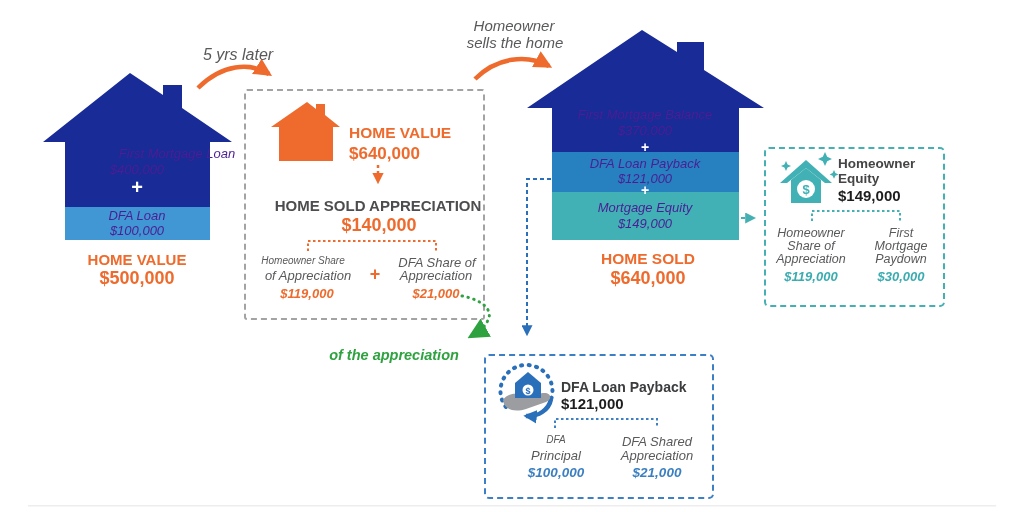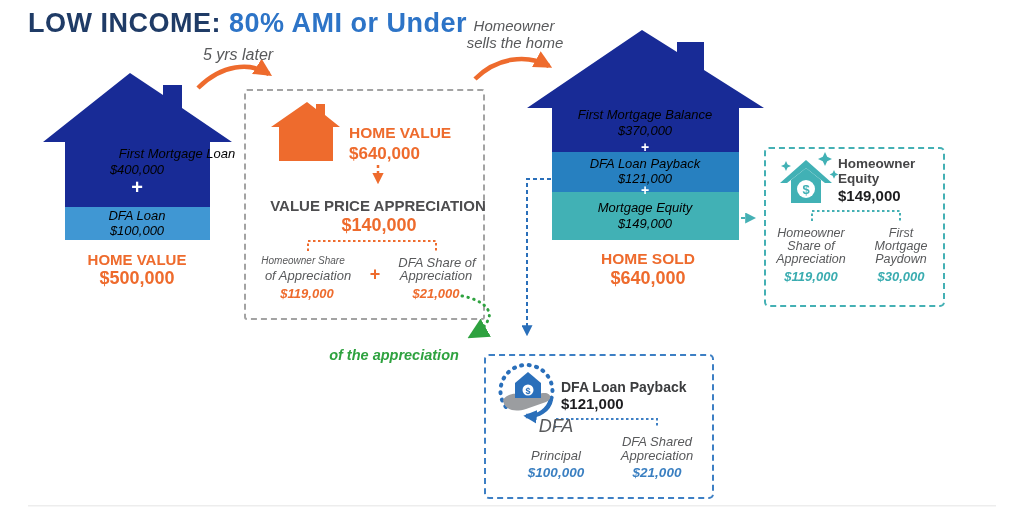--- a/index.html
+++ b/index.html
@@ -3,21 +3,21 @@
 <meta charset="utf-8">
 <style>
   html,body{margin:0;padding:0;background:#fff;}
   #canvas{
     position:relative;width:1024px;height:512px;background:#ffffff;overflow:hidden;
     font-family:"Liberation Sans",sans-serif;
   }
   .abs{position:absolute;white-space:nowrap;}
   .ctr{transform:translateX(-50%);text-align:center;}
   .lbl{font-style:italic;color:#58595b;}
-  .wlbl{font-style:italic;color:#000000;}
+  .wlbl{font-style:italic;color:#4c1d95;}
   .orange{color:#ee6b2d;}
   .bold{font-weight:bold;}
   svg{position:absolute;left:0;top:0;pointer-events:none;}
   .boxdash{position:absolute;border-radius:5px;}
 </style>
 </head>
 <body>
 
 <div id="canvas">
 
@@ -92,40 +92,36 @@
       <path d="M551,399 C549,410 538,417 526,416" fill="none" stroke="#2a6fba" stroke-width="4.5" marker-end="url(#mb2)"></path>
       <path d="M503,400 C508,393 517,392 523,396 L543,393 C551,392 553,399 546,402 L526,409 C513,413 504,409 503,400 Z" fill="#9b9da0"></path>
       <path d="M515,383 L528,372 L541,383 L541,398 L515,398 Z" fill="#2a6fba"></path>
       <circle cx="528" cy="390" r="5.5" fill="#ffffff"></circle>
       <text x="528" y="393.5" text-anchor="middle" font-size="9" font-weight="bold" fill="#2a6fba">$</text>
     </g>
 
     <rect x="28" y="505" width="968" height="1.5" fill="#ededed"></rect>
   </svg>
 
-  <div class="abs" style="left:28px;top:8px;font-size:27px;letter-spacing:0.5px;">
-    <span style="font-weight:800;color:#1f3b66;">LOW INCOME:</span>
-    <span style="font-weight:600;color:#2d74c7;">80% AMI or Under</span>
-  </div>
 
   <div class="abs ctr lbl" style="left:238px;top:46px;font-size:16px;">5 yrs later</div>
   <div class="abs ctr lbl" style="left:514px;top:17px;font-size:15px;">Homeowner</div>
   <div class="abs ctr lbl" style="left:515px;top:34px;font-size:15px;">sells the home</div>
 
   <div class="abs ctr wlbl" style="left:137px;top:146px;font-size:13px;margin-left:40px;">First Mortgage Loan</div>
   <div class="abs ctr wlbl" style="left:137px;top:162px;font-size:13px;">$400,000</div>
   <div class="abs ctr bold" style="left:137px;top:176px;font-size:20px;color:#fff;">+</div>
   <div class="abs ctr wlbl" style="left:137px;top:208px;font-size:13px;text-align:center;">DFA Loan</div>
   <div class="abs ctr wlbl" style="left:137px;top:223px;font-size:13px;">$100,000</div>
   <div class="abs ctr bold orange" style="left:137px;top:251px;font-size:15px;">HOME VALUE</div>
   <div class="abs ctr bold orange" style="left:137px;top:268px;font-size:18px;">$500,000</div>
 
   <div class="abs bold orange" style="left:349px;top:124px;font-size:15.5px;">HOME VALUE</div>
   <div class="abs bold orange" style="left:349px;top:144px;font-size:17px;">$640,000</div>
-  <div class="abs ctr bold" style="left:378px;top:197px;font-size:15px;color:#4d4d4f;">VALUE PRICE APPRECIATION</div>
+  <div class="abs ctr bold" style="left:378px;top:197px;font-size:15px;color:#4d4d4f;">HOME SOLD APPRECIATION</div>
   <div class="abs ctr bold orange" style="left:379px;top:215px;font-size:18px;">$140,000</div>
   <div class="abs ctr lbl" style="left:303px;top:255px;font-size:10px;">Homeowner Share</div>
   <div class="abs ctr lbl" style="left:308px;top:268px;font-size:13px;">of Appreciation</div>
   <div class="abs ctr orange" style="left:307px;top:286px;font-size:13px;font-style:italic;font-weight:600;">$119,000</div>
   <div class="abs ctr bold orange" style="left:375px;top:264px;font-size:18px;">+</div>
   <div class="abs ctr lbl" style="left:437px;top:255px;font-size:13px;">DFA Share of</div>
   <div class="abs ctr lbl" style="left:436px;top:268px;font-size:13px;">Appreciation</div>
   <div class="abs ctr orange" style="left:436px;top:286px;font-size:13px;font-style:italic;font-weight:600;">$21,000</div>
 
   <div class="abs ctr" style="left:394px;top:347px;font-size:14.5px;font-weight:bold;font-style:italic;color:#2ea23f;">of the appreciation</div>
@@ -148,20 +144,20 @@
   <div class="abs ctr lbl" style="left:811px;top:239px;font-size:12.5px;">Share of</div>
   <div class="abs ctr lbl" style="left:811px;top:252px;font-size:12.5px;">Appreciation</div>
   <div class="abs ctr" style="left:811px;top:269px;font-size:13px;font-style:italic;font-weight:600;color:#3aacb0;">$119,000</div>
   <div class="abs ctr lbl" style="left:901px;top:226px;font-size:12.5px;">First</div>
   <div class="abs ctr lbl" style="left:901px;top:239px;font-size:12.5px;">Mortgage</div>
   <div class="abs ctr lbl" style="left:901px;top:252px;font-size:12.5px;">Paydown</div>
   <div class="abs ctr" style="left:901px;top:269px;font-size:13px;font-style:italic;font-weight:600;color:#3aacb0;">$30,000</div>
 
   <div class="abs" style="left:561px;top:379px;font-size:14px;font-weight:600;color:#3b3c3e;">DFA Loan Payback</div>
   <div class="abs bold" style="left:561px;top:395px;font-size:15px;color:#1d1d1f;">$121,000</div>
-  <div class="abs ctr lbl" style="left:556px;top:416px;font-size:18px;">DFA</div>
+  <div class="abs ctr lbl" style="left:556px;top:434px;font-size:10px;">DFA</div>
   <div class="abs ctr lbl" style="left:556px;top:448px;font-size:13px;">Principal</div>
   <div class="abs ctr" style="left:556px;top:465px;font-size:13.5px;font-style:italic;font-weight:600;color:#3a7fc1;">$100,000</div>
   <div class="abs ctr lbl" style="left:657px;top:434px;font-size:13px;">DFA Shared</div>
   <div class="abs ctr lbl" style="left:657px;top:448px;font-size:13px;">Appreciation</div>
   <div class="abs ctr" style="left:657px;top:465px;font-size:13.5px;font-style:italic;font-weight:600;color:#3a7fc1;">$21,000</div>
 
 </div>
 
 </body></html>

